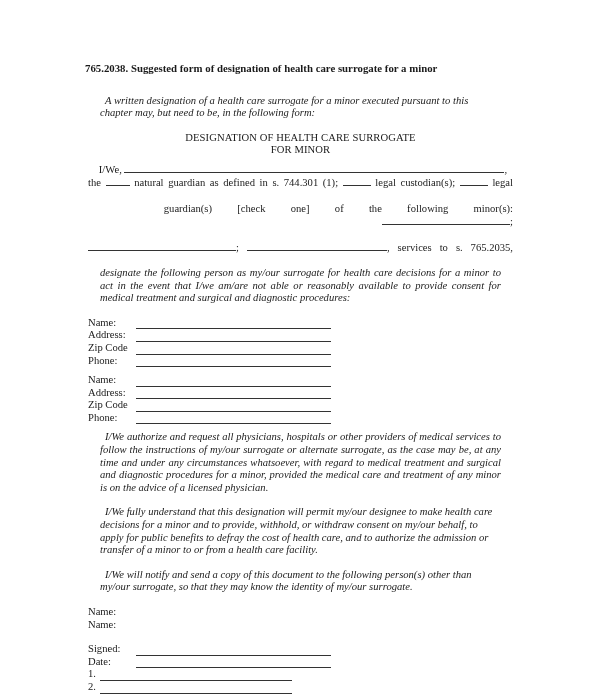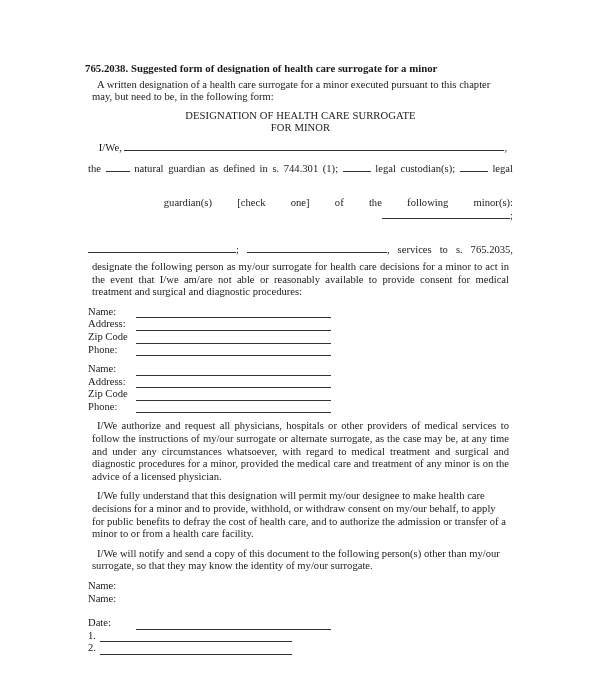--- a/index.html
+++ b/index.html
@@ -1,31 +1,31 @@
 <!DOCTYPE html>
 <html><head>
 <meta charset="utf-8">
 <style>
   html, body { margin: 0; padding: 0; background: #ffffff; }
   body { width: 600px; height: 700px; overflow: hidden; position: relative;
          font-family: "Liberation Serif", "DejaVu Serif", serif; color: #1a1a1a; }
   .page { position: absolute; left: 88px; top: 62px; width: 425px; font-size: 10.6px; line-height: 12.6px; }
-  .heading { font-weight: bold; font-size: 10.8px; margin: 0 0 4px -3px; white-space: nowrap; }
+  .heading { font-weight: bold; font-size: 10.8px; margin: 0 0 20px -3px; white-space: nowrap; }
   .indent { text-indent: 5px; }
   .justify { text-align: justify; }
   .title { text-align: center; margin-top: 6px; line-height: 12px; letter-spacing: 0.1px; }
-  p { margin: 4px; }
+  p { margin: 12px; font-style: italic; }
   .gap { margin-top: 7px; }
   .blank { display: inline-block; border-bottom: 1px solid #333; height: 9px; vertical-align: baseline; }
   .field { display: flex; align-items: flex-end; height: 12.6px; }
   .field .lbl { width: 48px; white-space: nowrap; }
   .field .line { width: 195px; border-bottom: 1px solid #333; height: 9px; }
   .wit .line { width: 195px; }
   .wit .num { width: 12px; }
-  .jline { text-align: justify; text-align-last: justify; margin-top: 8px; }
+  .jline { text-align: justify; text-align-last: justify; }
   .nowrap { white-space: nowrap; text-align: center; }
 </style>
 </head>
 <body>
 
 <div class="page">
   <div class="heading">765.2038.  Suggested form of designation of health care surrogate for a minor</div>
   <p class="indent">A written designation of a health care surrogate for a minor executed pursuant to this chapter may, but need to be, in the following form:</p>
 
   <div class="title">
@@ -101,20 +101,24 @@
   <p class="gap indent">I/We fully understand that this designation will permit my/our designee to make health care decisions for a minor and to provide, withhold, or withdraw consent on my/our behalf, to apply for public benefits to defray the cost of health care, and to authorize the admission or transfer of a minor to or from a health care facility.</p>
   <p class="gap indent">I/We will notify and send a copy of this document to the following person(s) other than my/our surrogate, so that they may know the identity of my/our surrogate.</p>
 
   <div class="gap">
     <div>Name:</div>
     <div>Name:</div>
   </div>
 
   <div style="margin-top:12px;">
     <div class="field">
+        <span class="lbl">Signed:</span>
+        <span class="line"></span>
+      </div>
+    <div class="field">
         <span class="lbl">Date:</span>
         <span class="line"></span>
       </div>
     <div class="field wit">
         <span class="num">1.</span>
         <span class="line" style="width:192px;margin-left:0px;"></span>
       </div>
     <div class="field wit">
         <span class="num">2.</span>
         <span class="line" style="width:192px;margin-left:0px;"></span>

